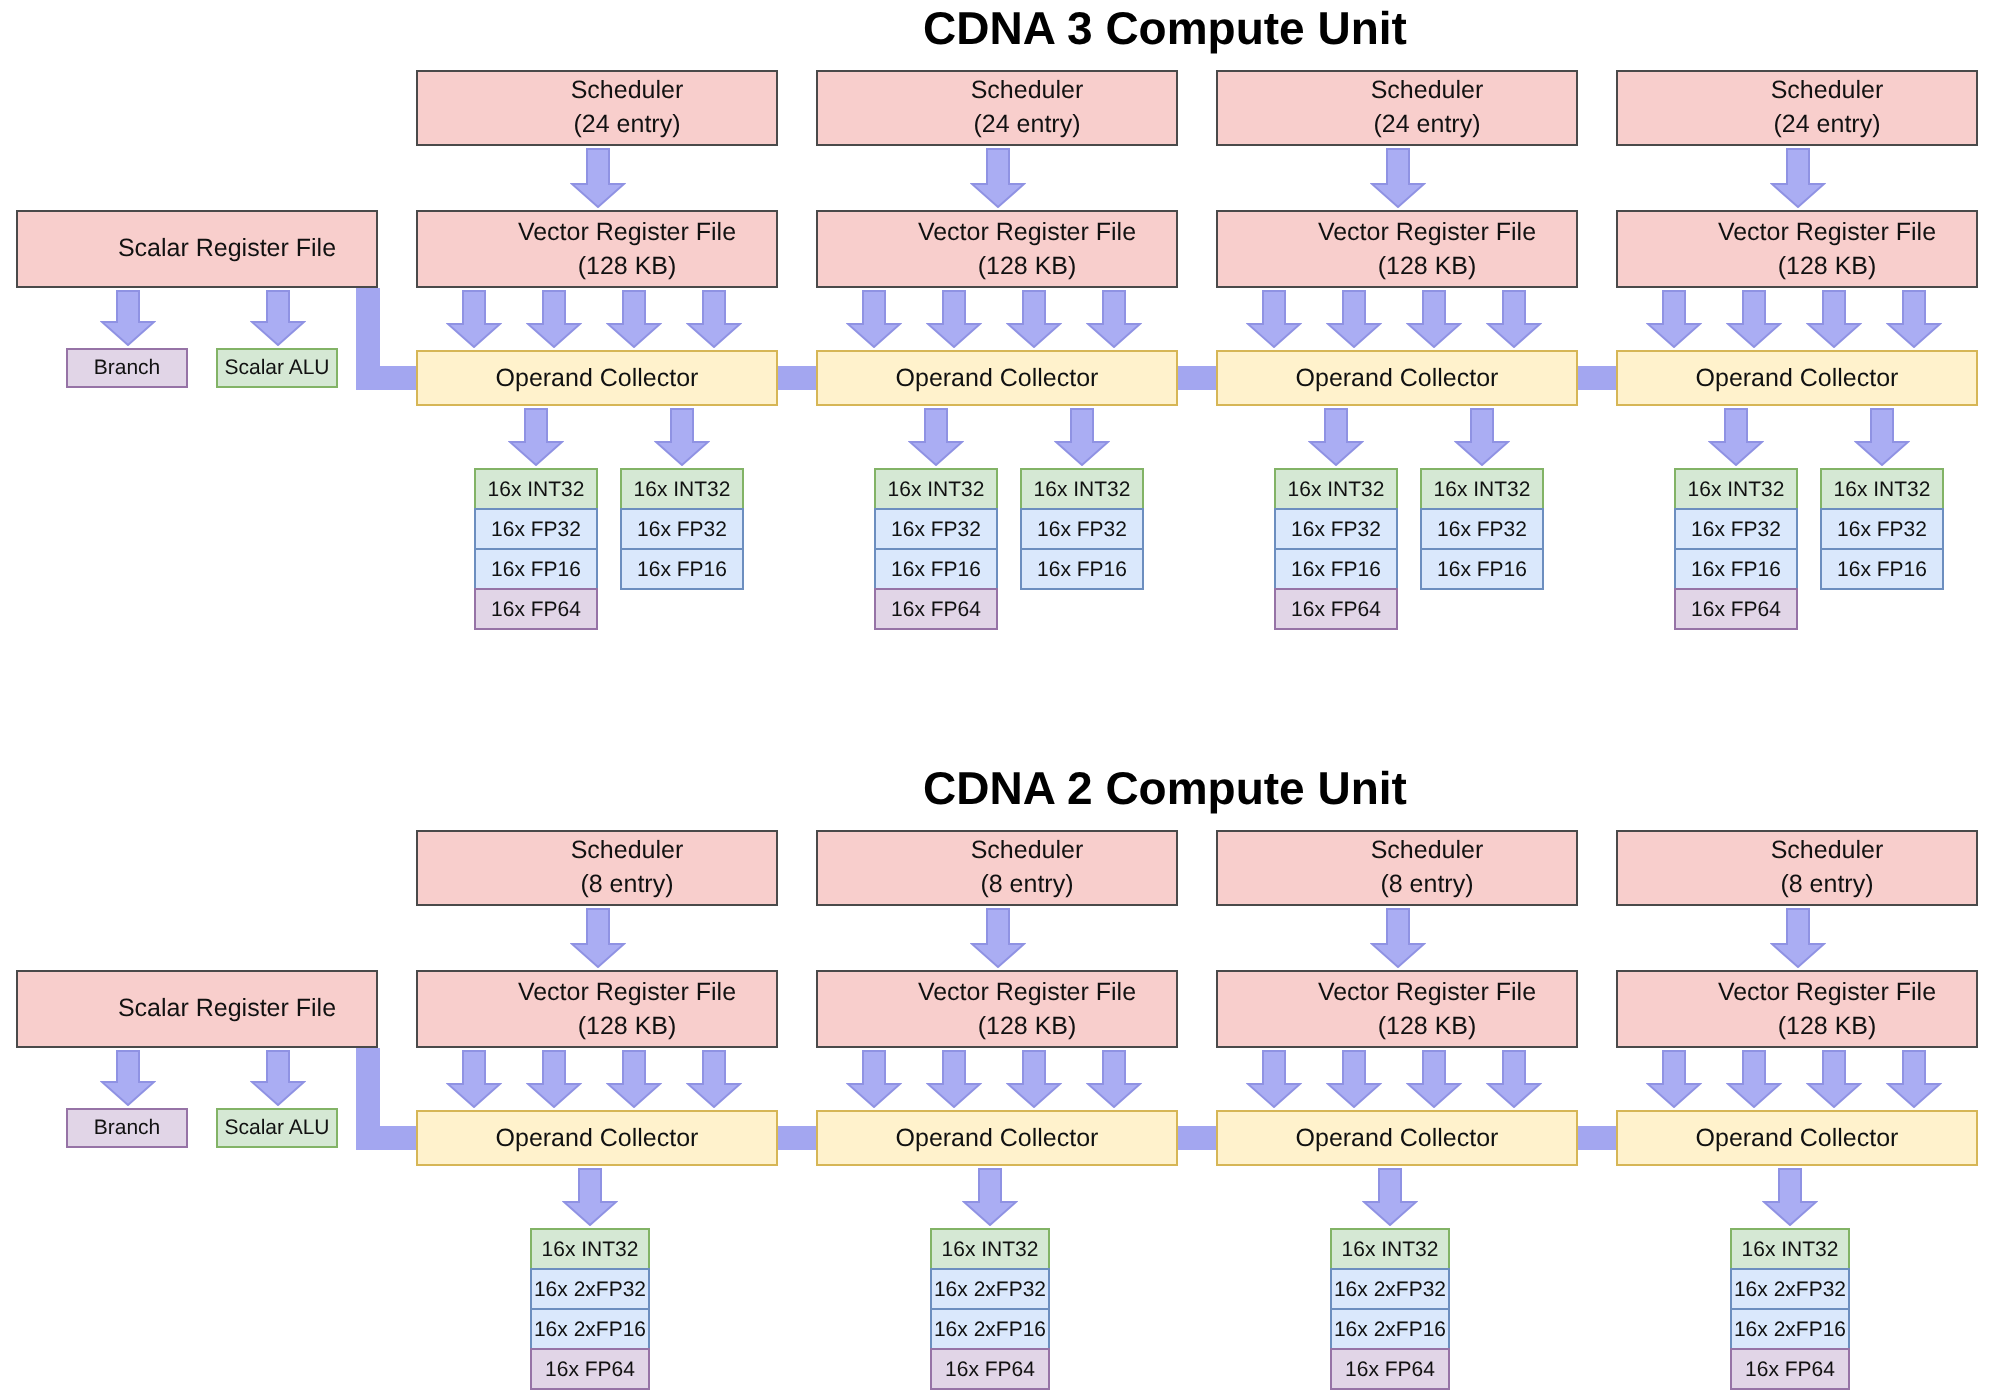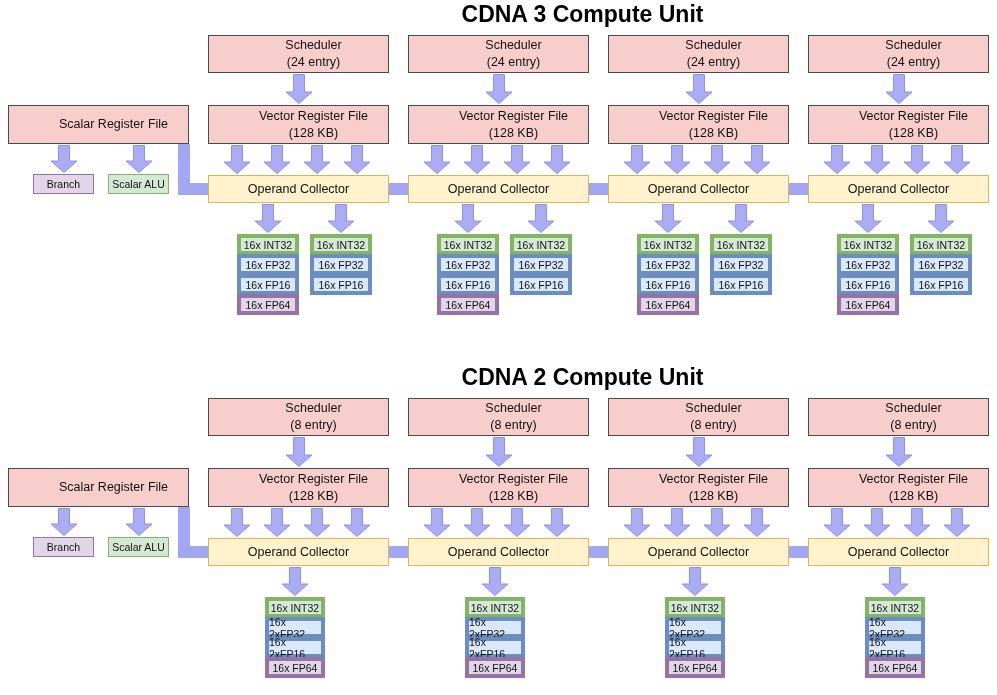--- a/index.html
+++ b/index.html
@@ -26,21 +26,21 @@
     align-items: center; justify-content: center;
     text-align: center;
     font-size: 12.5px; line-height: 17px;
     border: 1px solid #000;
   }
   .small-box { font-size: 10.5px; line-height: 12px; }
   .exec-cell {
     position: absolute; box-sizing: border-box;
     display: flex; align-items: center; justify-content: center;
     font-size: 10.5px; line-height: 12px;
-    border: 4px solid #000000;
+    border: 1px solid #000000;
   }
   .pink   { background: var(--pink-fill);   border-color: var(--pink-border); padding-left: 30px; }
   .yellow { background: var(--yellow-fill); border-color: var(--yellow-border); }
   .green  { background: var(--green-fill);  border-color: var(--green-border); }
   .blue   { background: var(--blue-fill);   border-color: var(--blue-border); }
   .purple { background: var(--purple-fill); border-color: var(--purple-border); }
   .bus { position: absolute; background: var(--bus-fill); }
   .arrow { position: absolute; display: block; }
 </style>
 </head>
@@ -275,21 +275,21 @@
       <div class="exec-cell green" style="left: 910px; top: 234px; width: 62px; height: 21px;">
         <span>16x INT32</span>
       </div>
       <div class="exec-cell blue" style="left: 910px; top: 254px; width: 62px; height: 21px;">
         <span>16x FP32</span>
       </div>
       <div class="exec-cell blue" style="left: 910px; top: 274px; width: 62px; height: 21px;">
         <span>16x FP16</span>
       </div>
     </section>
-  <section class="diagram" id="diagram-1" style="top:363px">
+  <section class="diagram" id="diagram-1" style="top:380px">
     <h1 class="title">CDNA 2 Compute Unit</h1>
   <div class="box pink" style="left: 8px; top: 105px; width: 181px; height: 39px;">
         <div>Scalar Register File</div>
       </div>
       <div class="box purple small-box" style="left: 33px; top: 174px; width: 61px; height: 20px;">
         <div>Branch</div>
       </div>
       <div class="box green small-box" style="left: 108px; top: 174px; width: 61px; height: 20px;">
         <div>Scalar ALU</div>
       </div>

